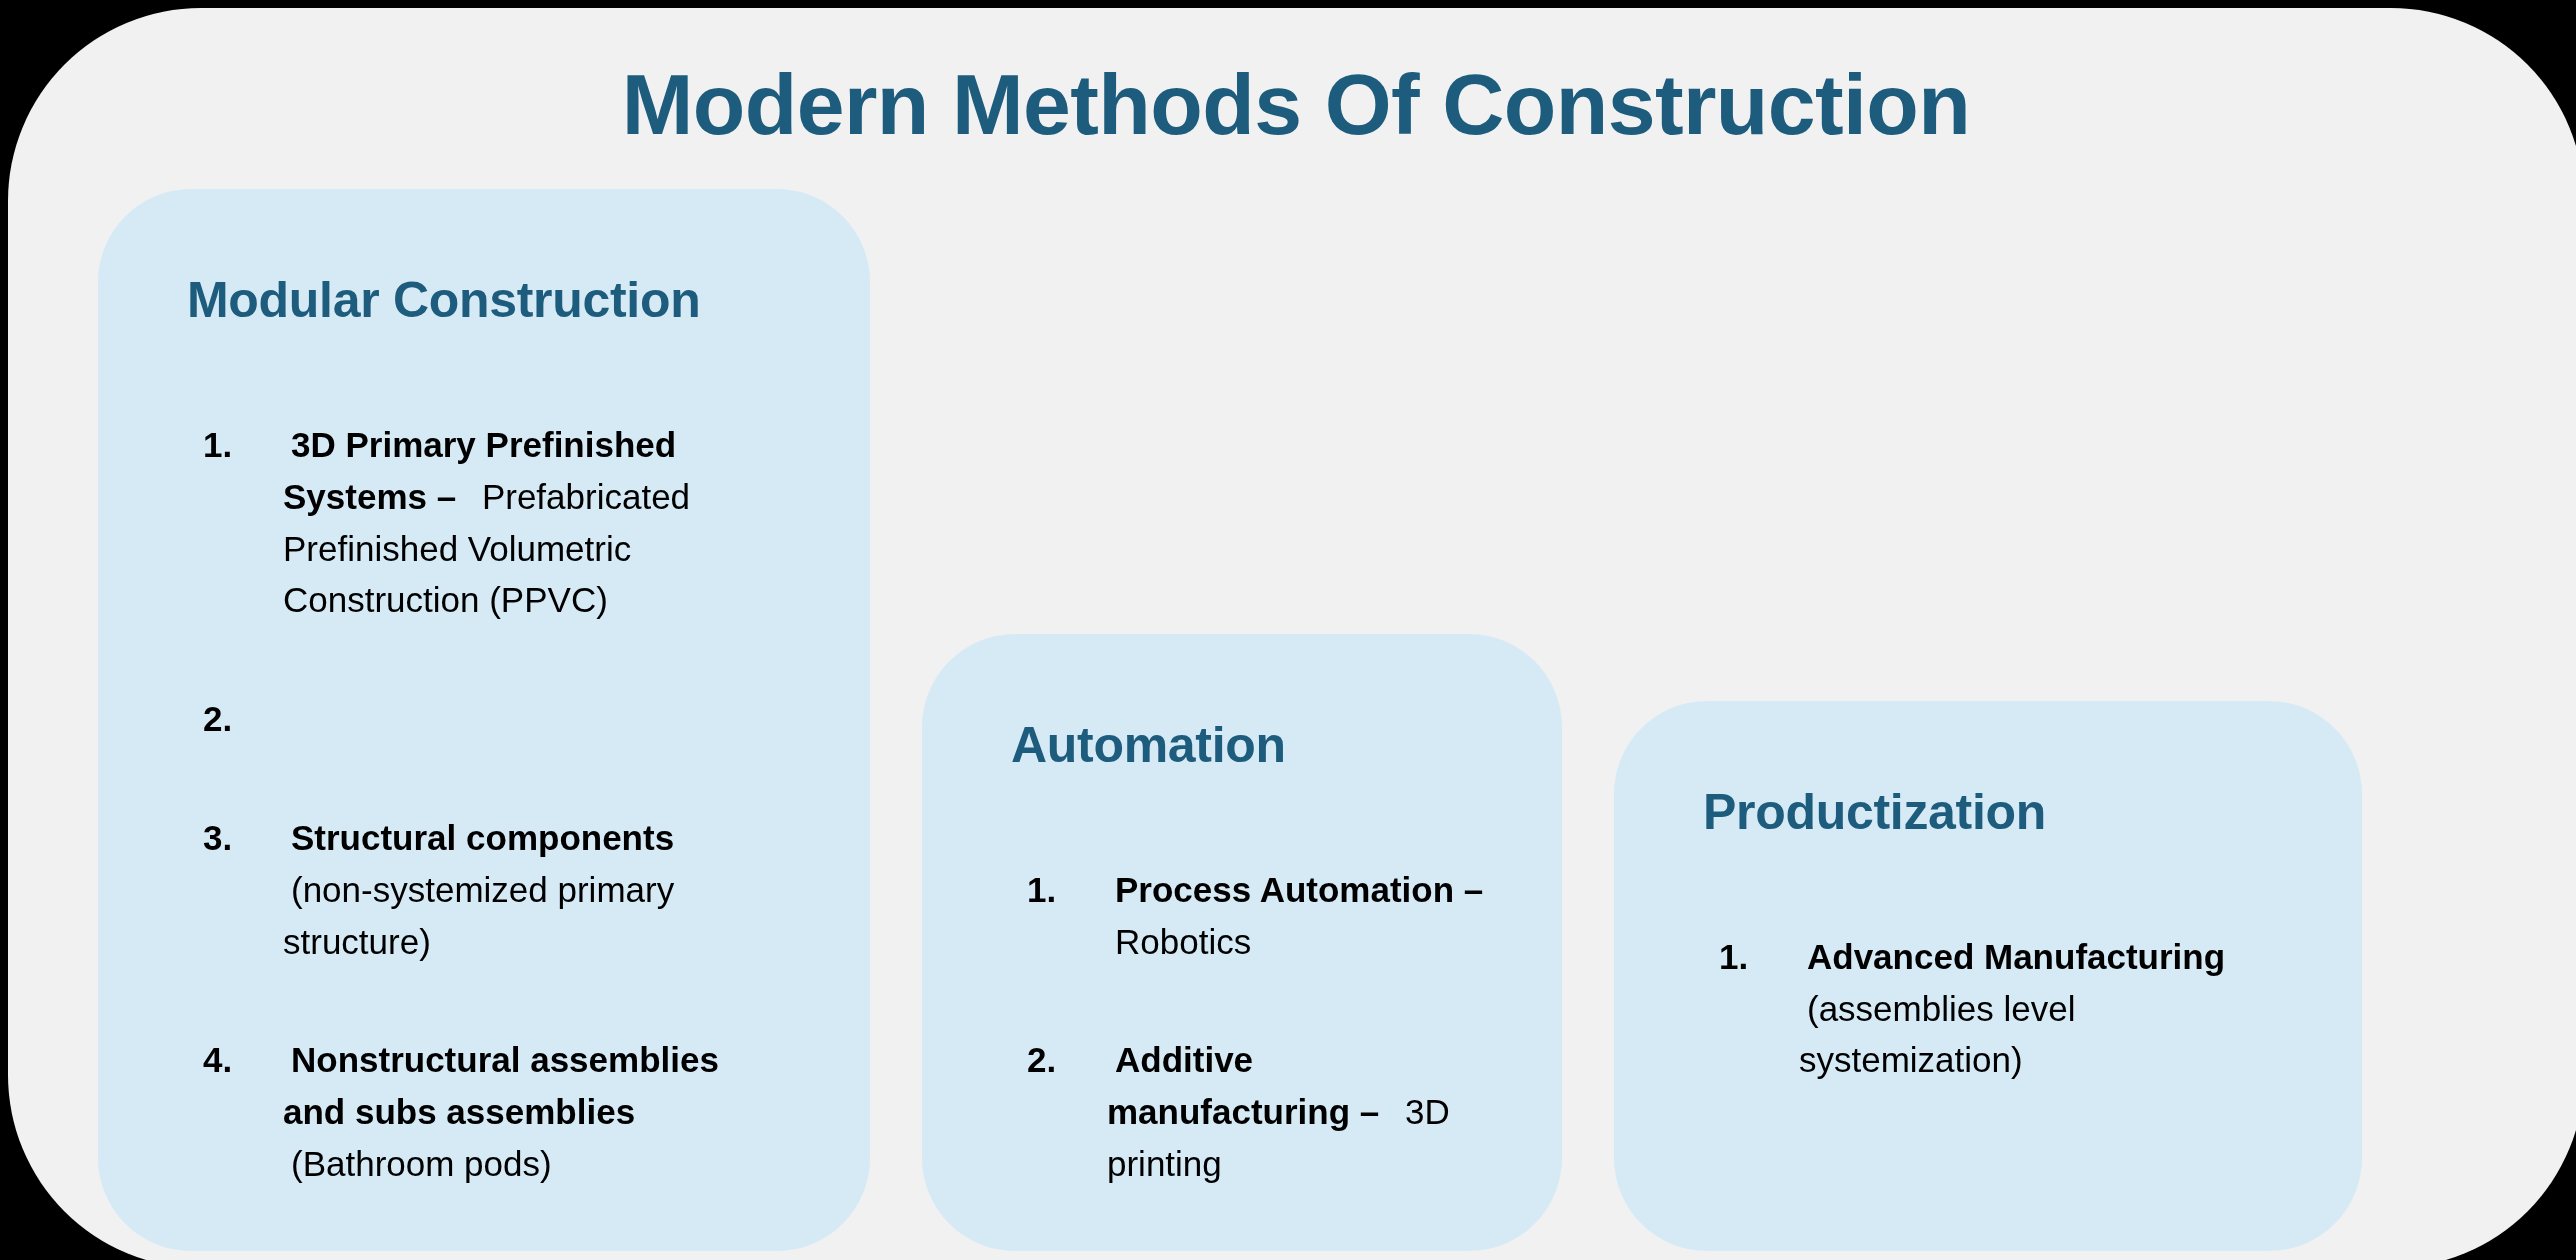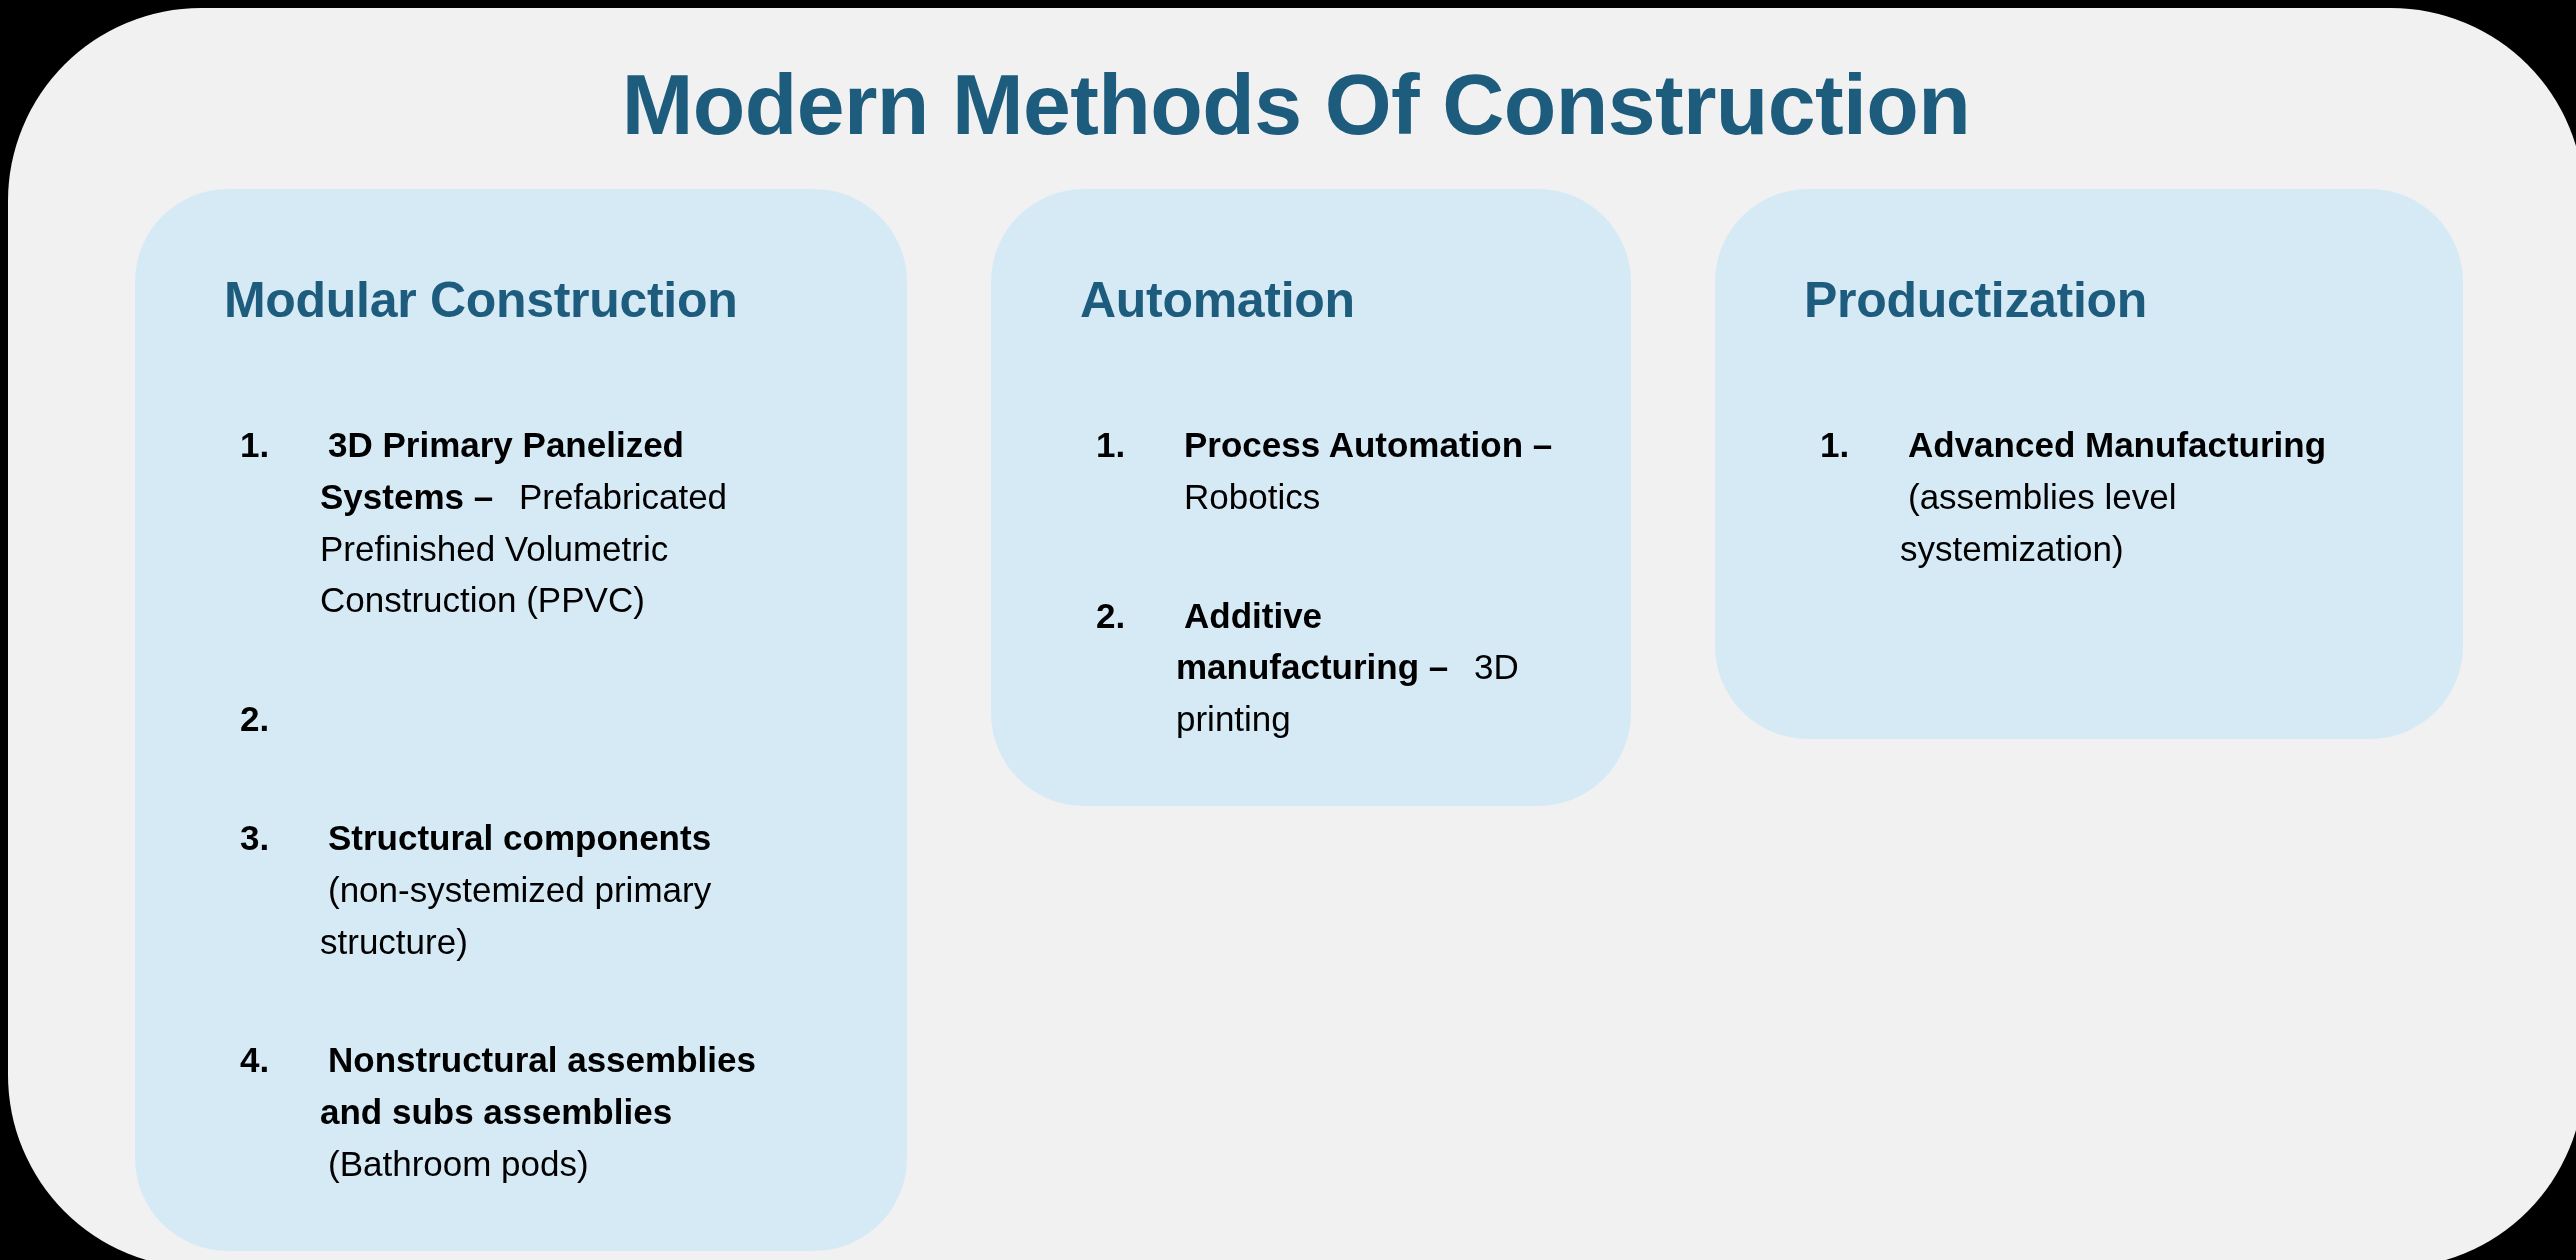--- a/index.html
+++ b/index.html
@@ -29,23 +29,22 @@
     font-size:86px;
     font-weight:700;
     letter-spacing:-0.6px;
     color:var(--heading);
     line-height:1.15;
   }
   .cards{
     position:absolute;
     left:82px;top:173px;
     display:flex;
-    gap:84px;
-    align-items:flex-start;
-    margin-left:37px;
+    gap:52px;
+    align-items:flex-end;
   }
   .card{
     background:var(--card);
     border-radius:93px;
     padding:73px 37px 37px 81px;
   }
   .card-0{width:772px;min-height:1050px;}
   .card-1{width:640px;min-height:550px;}
   .card-2{width:748px;min-height:550px;}
   .card-heading{
@@ -83,21 +82,21 @@
 
   <h1 class="slide-title">Modern Methods Of Construction</h1>
 
   <div class="cards">
 
     <section class="card card-0">
       <h2 class="card-heading">Modular Construction</h2>
       <div class="card-list">
           <div class="item">
             <div class="num">1.</div>
-            <div class="txt"><span class="b">3D Primary Panelized Systems – </span><span class="r">Prefabricated Prefinished Volumetric Construction (PPVC)</span></div>
+            <div class="txt"><span class="b">3D Primary Prefinished Systems – </span><span class="r">Prefabricated Prefinished Volumetric Construction (PPVC)</span></div>
           </div>
           <div class="item">
             <div class="num">2.</div>
           </div>
           <div class="item">
             <div class="num">3.</div>
             <div class="txt"><span class="b">Structural components </span><span class="r">(non-systemized primary structure)</span></div>
           </div>
           <div class="item">
             <div class="num">4.</div>

